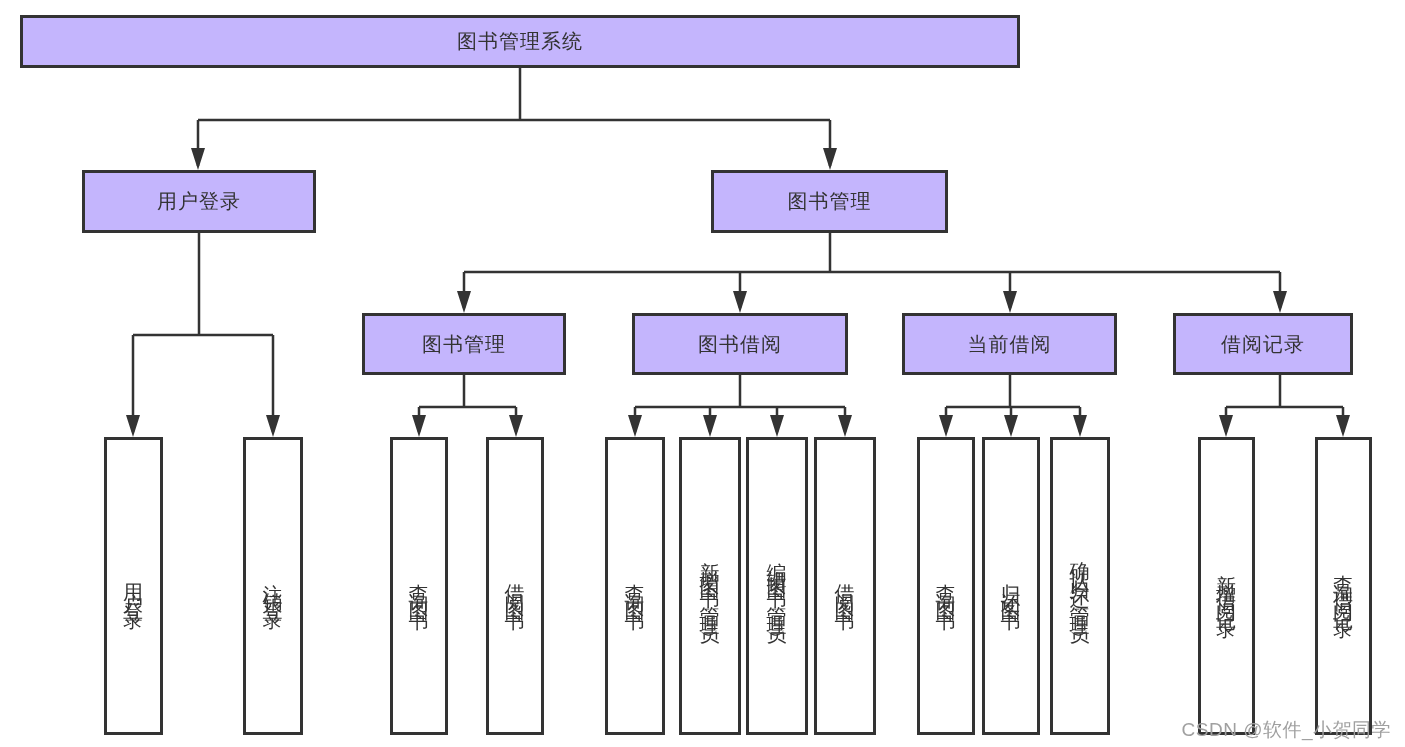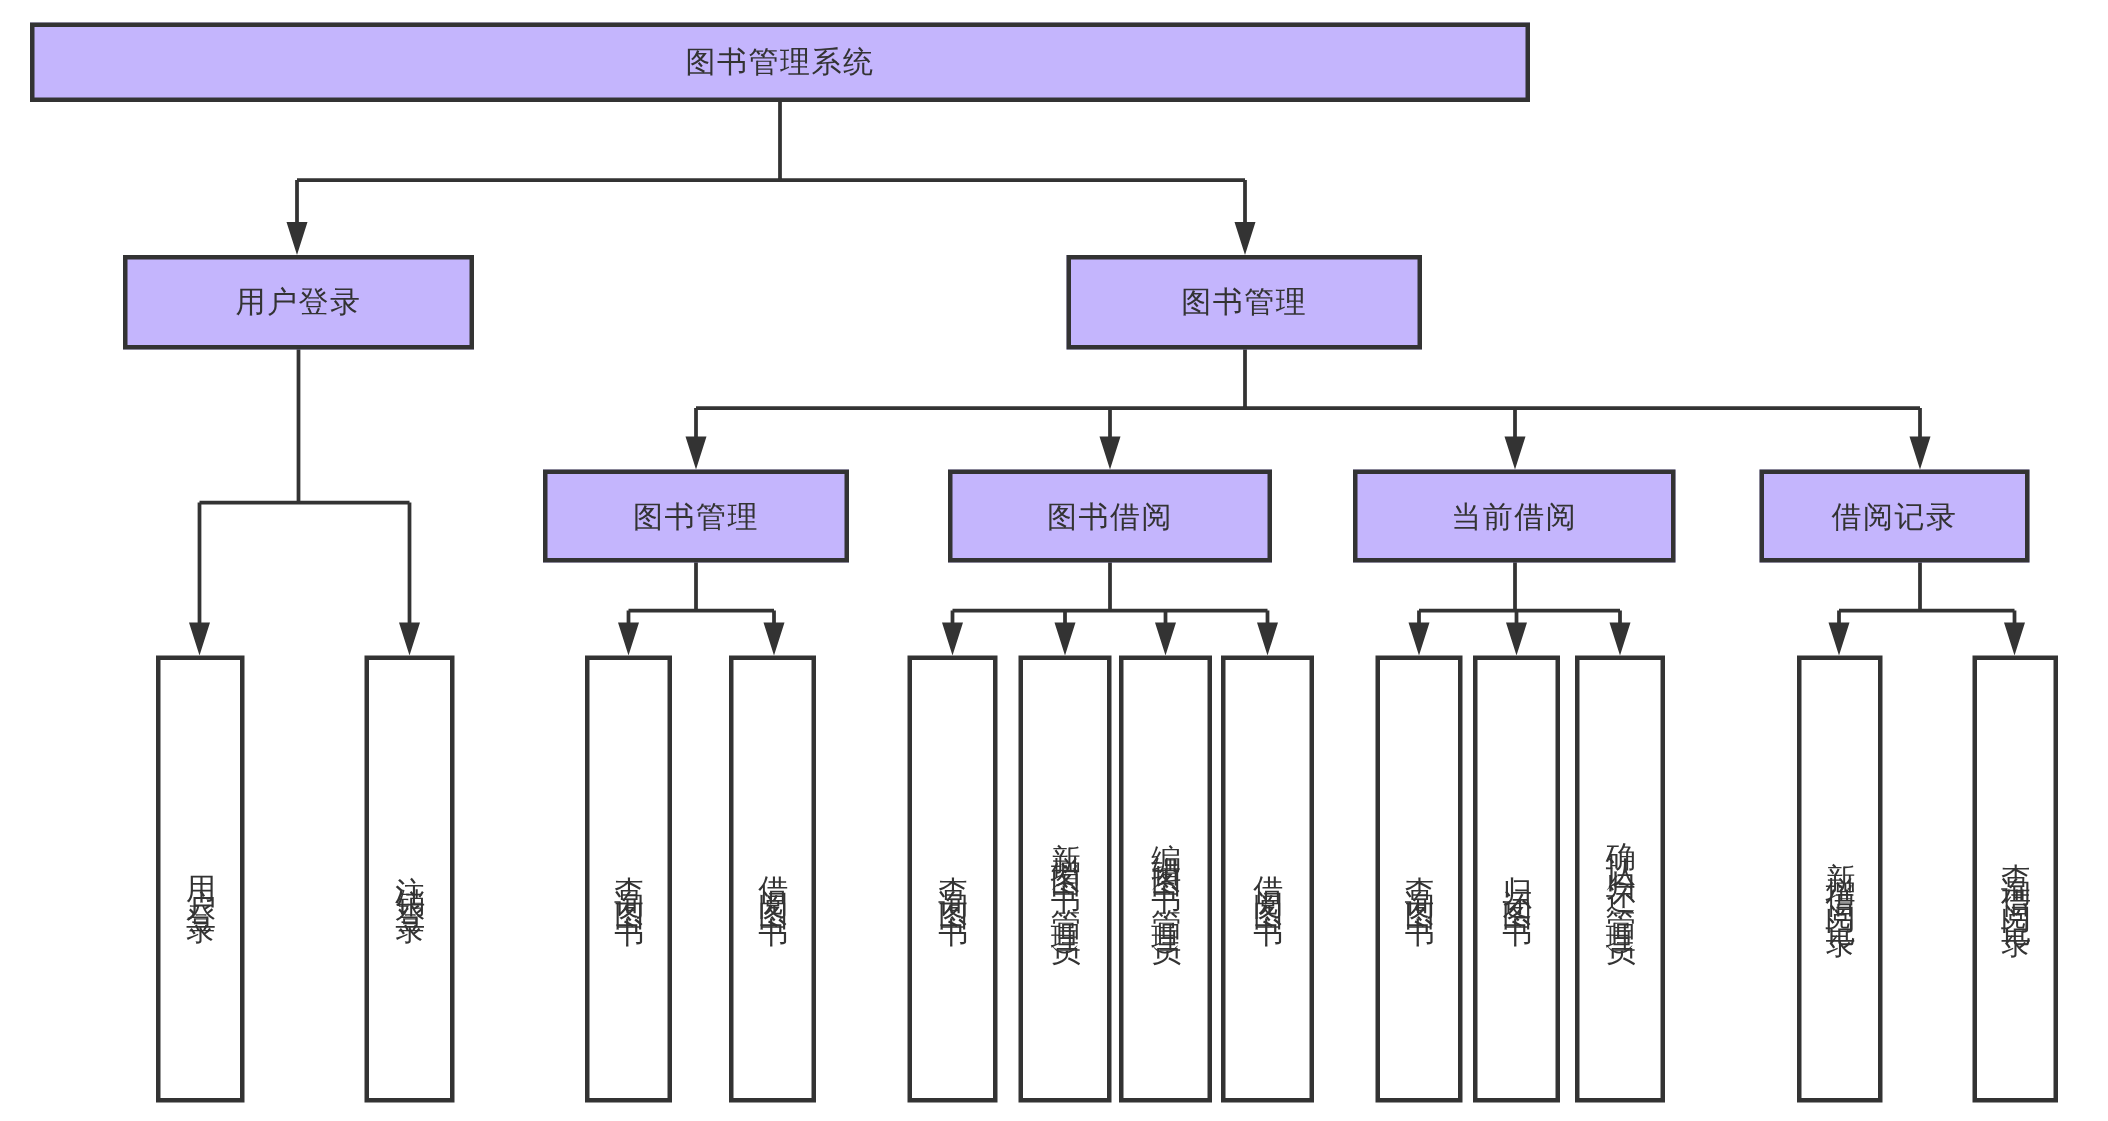--- a/index.html
+++ b/index.html
@@ -137,14 +137,15 @@
     <span>确认归还（管理员）</span>
   </div>
 
   <div class="leaf" style="left:1198px; width:57px;">
     <span>新增借阅记录</span>
   </div>
   <div class="leaf" style="left:1315px; width:57px;">
     <span>查询借阅记录</span>
   </div>
 
+  <div class="watermark">CSDN @软件_小贺同学</div>
 
 </div>
 
 </body></html>

